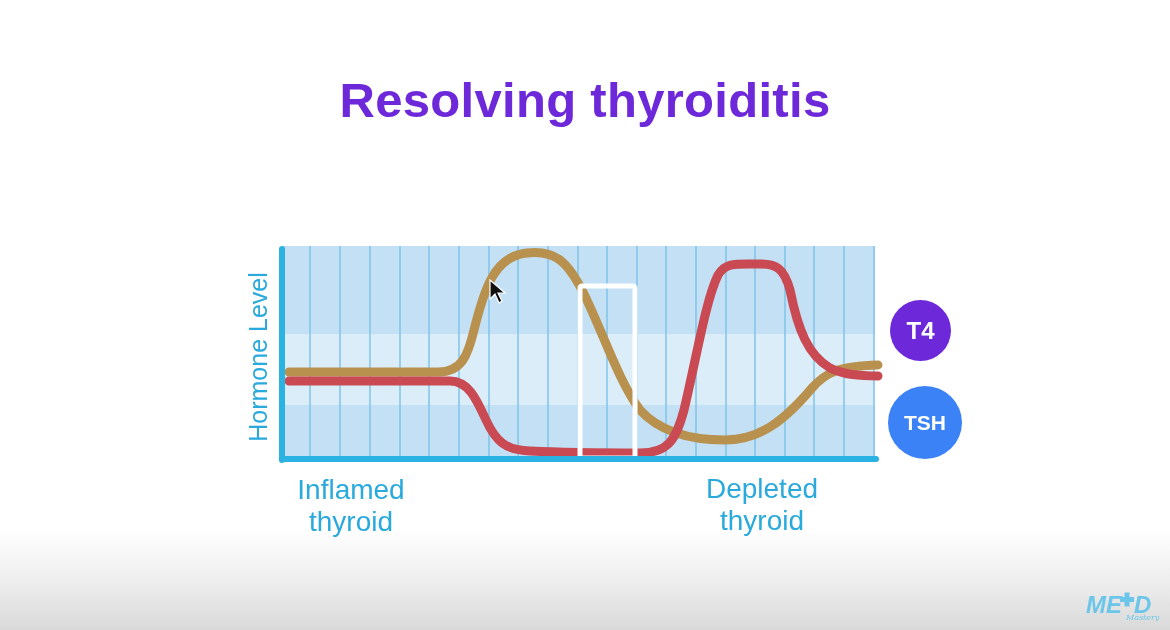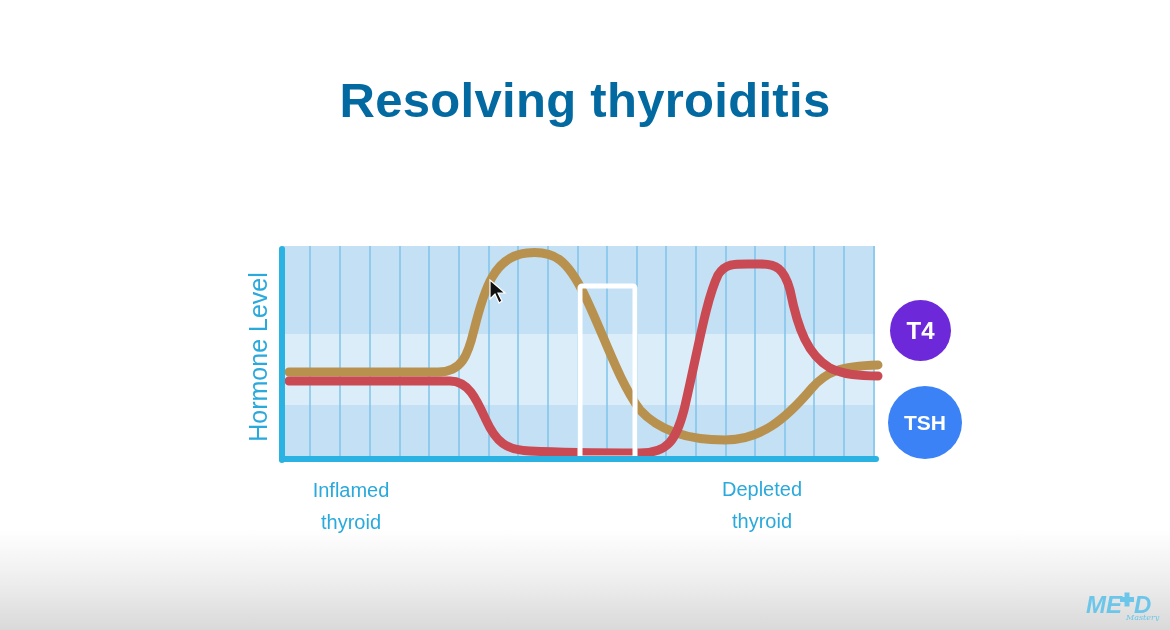--- a/index.html
+++ b/index.html
@@ -4,30 +4,30 @@
 <style>
   html, body { margin:0; padding:0; }
   body {
     width:1170px; height:630px; overflow:hidden; position:relative;
     background: linear-gradient(to bottom, #ffffff 0%, #ffffff 84%, #ececec 93%, #d9d9d9 100%);
     font-family: "Liberation Sans", sans-serif;
   }
   .title {
     position:absolute; left:0; width:1170px; top:72px; text-align:center;
     font-family: "Liberation Sans", sans-serif; font-weight:bold;
-    font-size:49px; color:#0369a1; letter-spacing:0.3px;
+    font-size:49px; color:#6d28d9; letter-spacing:0.3px;
   }
   .chart-svg { position:absolute; left:0; top:0; }
   .ylabel {
     position:absolute; left:258px; top:357px; transform: translate(-50%,-50%) rotate(-90deg);
     color:#29a9dc; font-size:25px; white-space:nowrap;
     font-family: "Liberation Sans", sans-serif;
   }
   .phase {
-    position:absolute; color:#29a9dc; font-size:20px; line-height:32px; text-align:center;
+    position:absolute; color:#29a9dc; font-size:28px; line-height:32px; text-align:center;
     font-family: "Liberation Sans", sans-serif; white-space:nowrap;
   }
   .badge {
     position:absolute; border-radius:50%; color:#fff; font-weight:bold;
     display:flex; align-items:center; justify-content:center;
     font-family: "Liberation Sans", sans-serif;
   }
   .logo {
     position:absolute; left:1086px; top:591px; width:74px; height:30px;
   }

